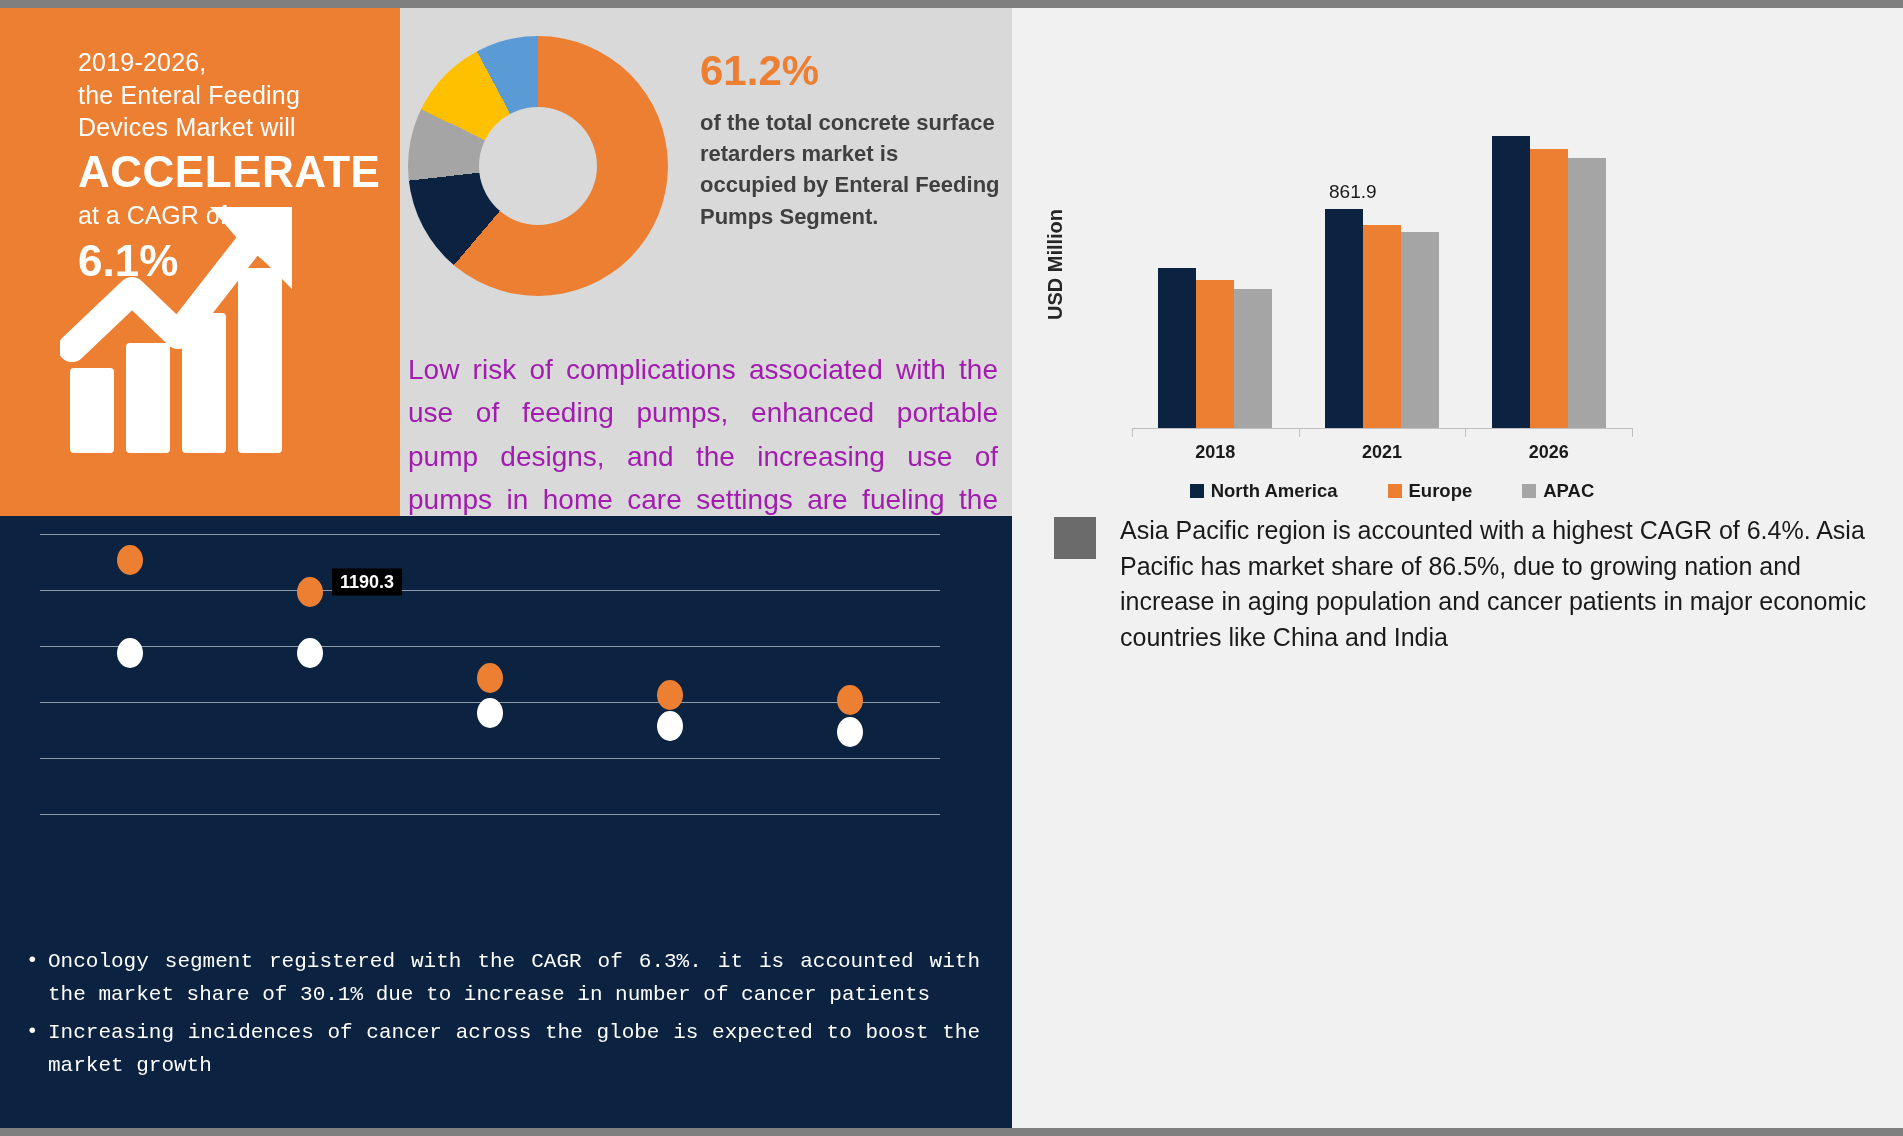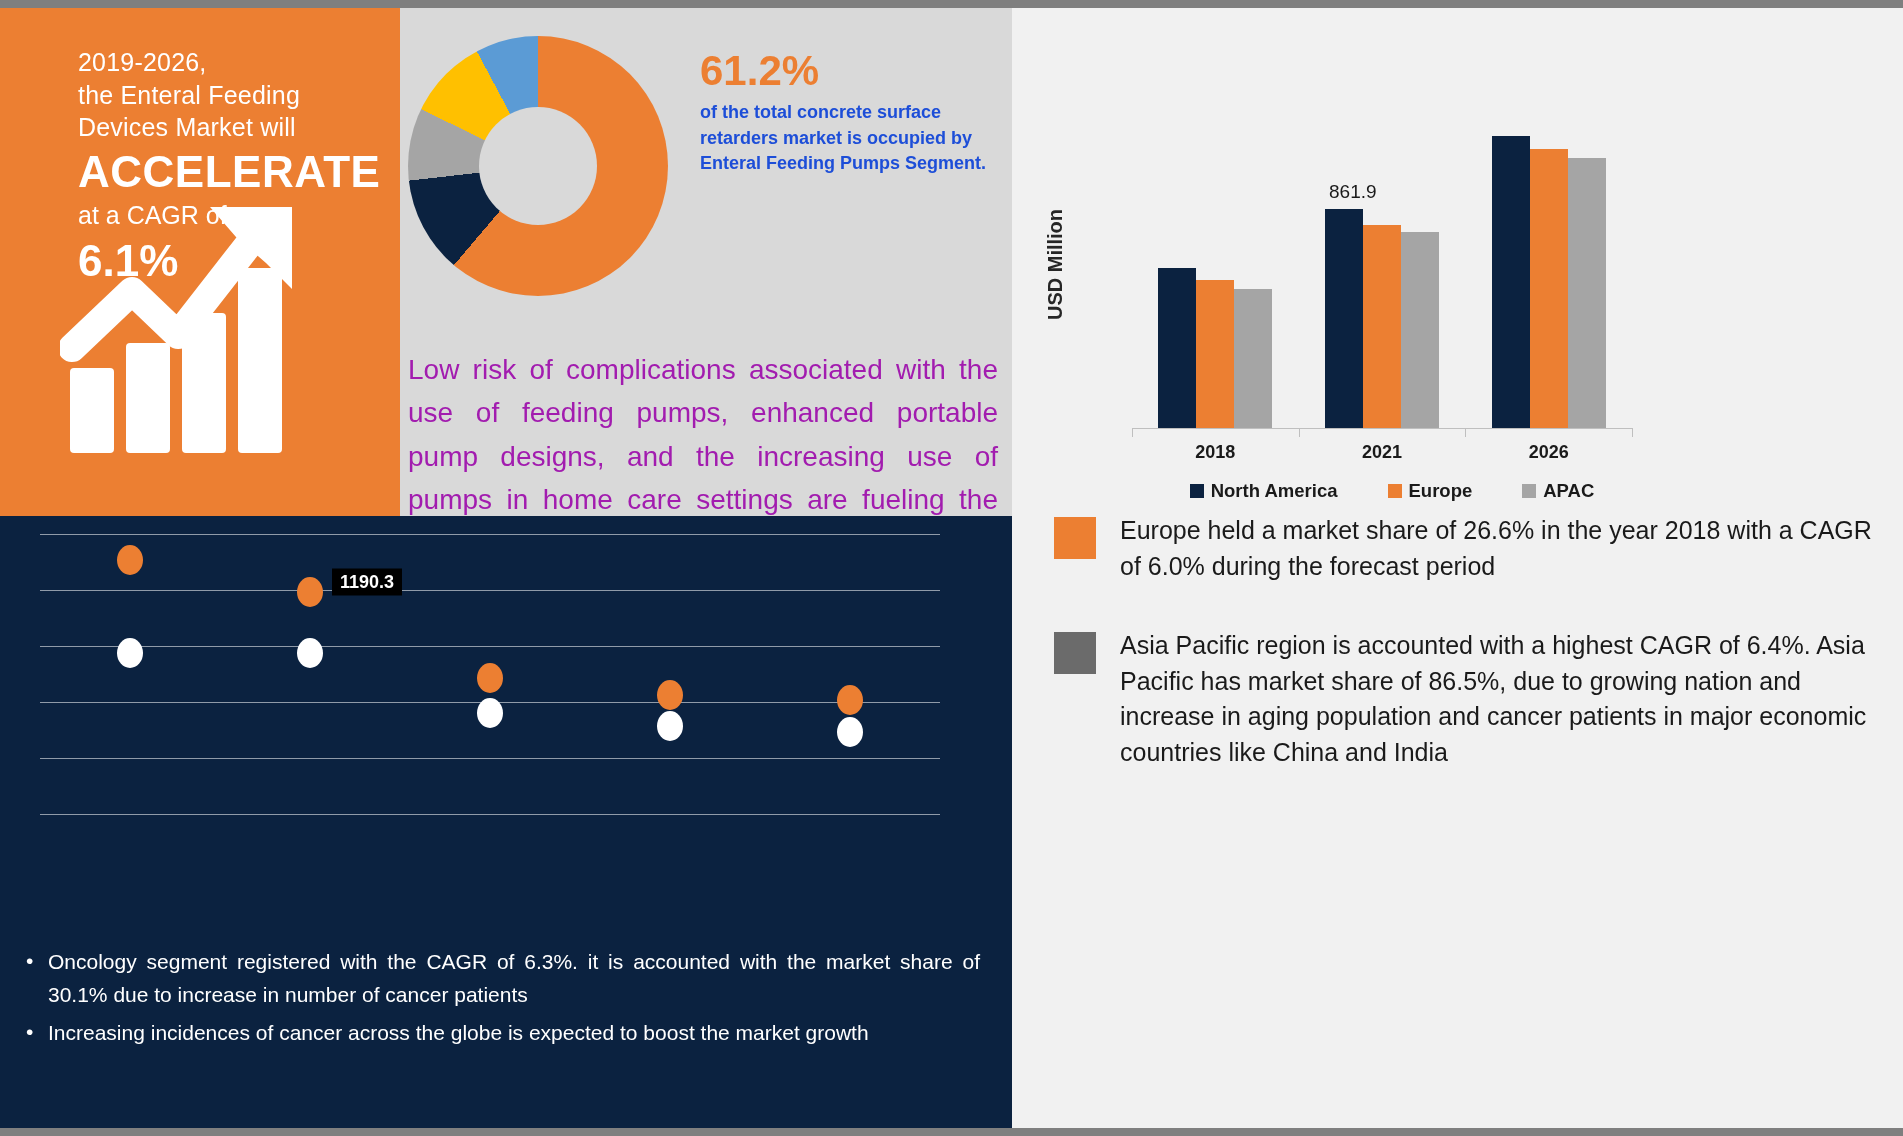--- a/index.html
+++ b/index.html
@@ -28,21 +28,21 @@
   }
   .donut-wrap { position: absolute; left: 8px; top: 28px; width: 280px; height: 280px; }
   .donut { width: 260px; height: 260px; border-radius: 50%; position: relative; }
   .donut::after {
     content: ""; position: absolute; left: 50%; top: 50%;
     width: 118px; height: 118px; margin: -59px 0 0 -59px;
     background: #d9d9d9; border-radius: 50%;
   }
   .stat-block { position: absolute; left: 300px; top: 42px; width: 300px; }
   .stat-pct { color: #ec7f32; font-size: 42px; font-weight: 700; line-height: 1; }
-  .stat-text { font-size: 18px; font-weight: 700; line-height: 1.42; color: #1d4ed8; margin-top: 8px; }
+  .stat-text { font-size: 22px; font-weight: 700; line-height: 1.42; color: #404040; margin-top: 15px; }
   .grey-para {
     position: absolute; left: 8px; top: 340px; width: 590px;
     font-size: 28px; line-height: 1.55; color: #a21caf; text-align: justify;
   }
 
   
   .panel-navy {
     position: absolute; left: 0; top: 516px; width: 1012px; height: 612px;
     background: #0b2240; color: #ffffff;
   }
@@ -56,21 +56,21 @@
     position: absolute; width: 26px; height: 30px; border-radius: 50%;
     transform: translate(-50%, -50%);
   }
   .dp-dot.y2026 { background: #ec7f32; }
   .dp-dot.y2018 { background: #ffffff; }
   .dp-label {
     position: absolute; transform: translate(0,-50%);
     background: #000000; color: #ffffff; font-size: 18px; font-weight: 700;
     padding: 3px 8px; white-space: nowrap;
   }
-  .navy-bullets { position: absolute; left: 20px; top: 430px; width: 960px; }
+  .navy-bullets { position: absolute; left: 20px; top: 430px; width: 960px; font-family: Liberation Mono, monospace; }
   .navy-bullets li {
     list-style: none; position: relative; padding-left: 28px;
     font-size: 21px; line-height: 1.55; text-align: justify; margin-bottom: 6px;
   }
   .navy-bullets li::before {
     content: "\2022"; position: absolute; left: 6px; top: -1px; font-size: 21px;
   }
 
   
   .panel-right {
@@ -223,23 +223,19 @@
           </div>
           <div class="bl-item">
             <span class="bl-sw" style="background: rgb(165, 165, 165);"></span>
             <span>APAC</span>
           </div>
         </div>
     </div>
 
     <div class="r-bullets" id="region-bullets">
         <div class="r-bullet">
-          <div class="r-sw" style="background: rgb(236, 127, 50);"></div>
-          <div class="r-text">Europe held a market share of 26.6% in the year 2018 with a CAGR of 6.0% during the forecast period</div>
-        </div>
-        <div class="r-bullet">
           <div class="r-sw" style="background: rgb(107, 107, 107);"></div>
           <div class="r-text">Asia Pacific region is accounted with a highest CAGR of 6.4%. Asia Pacific has market share of 86.5%, due to growing nation and increase in aging population and cancer patients in major economic countries like China and India</div>
         </div>
       </div>
 
   </div>
 </div>
 
 </body></html>

